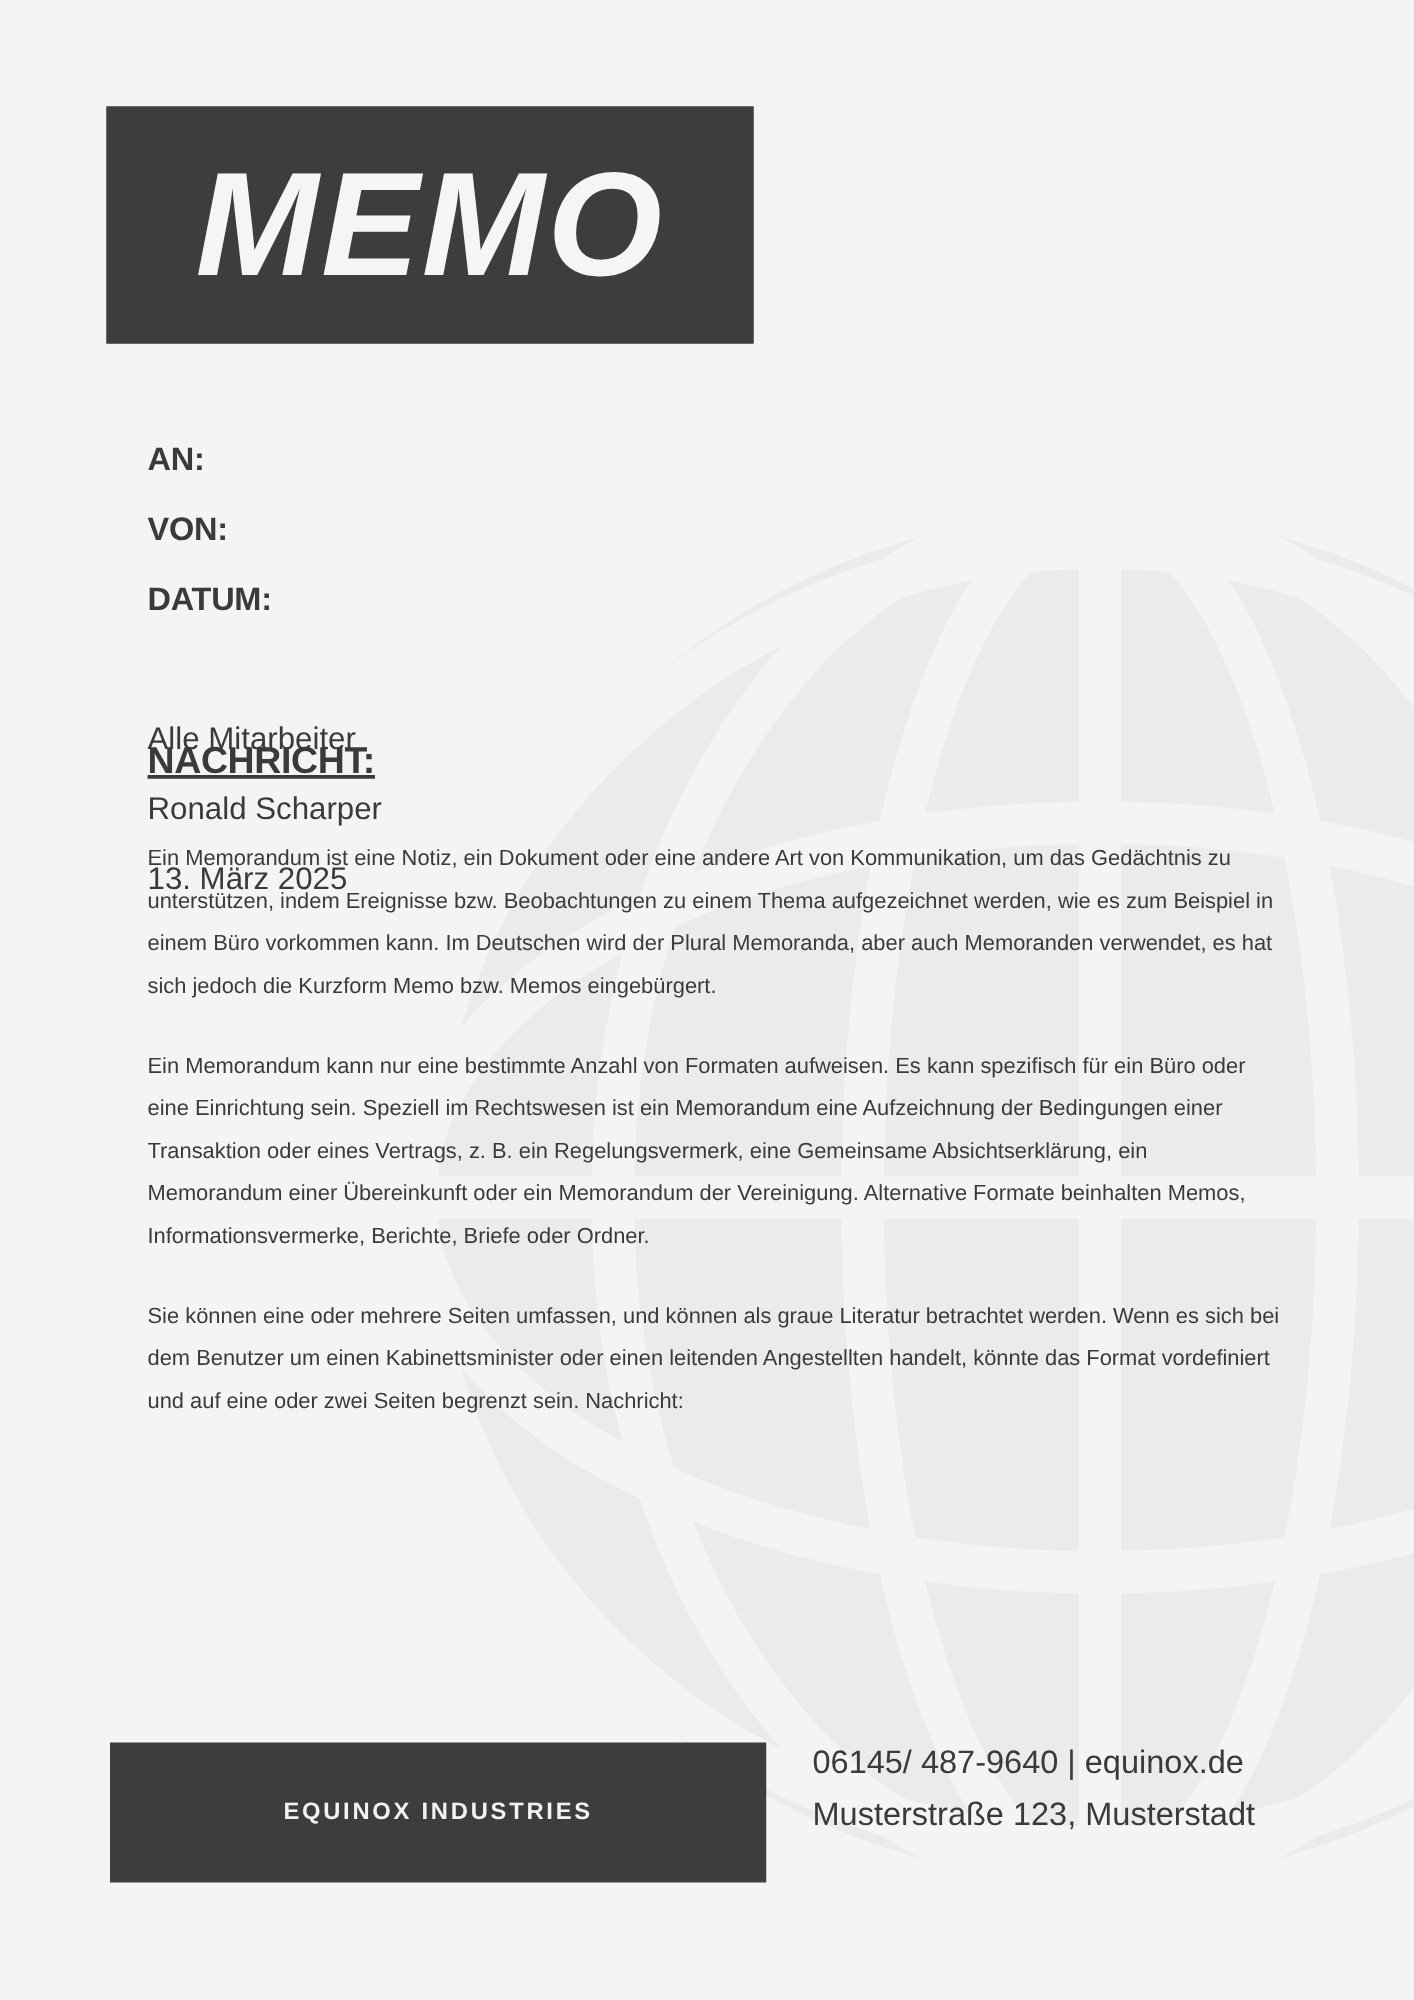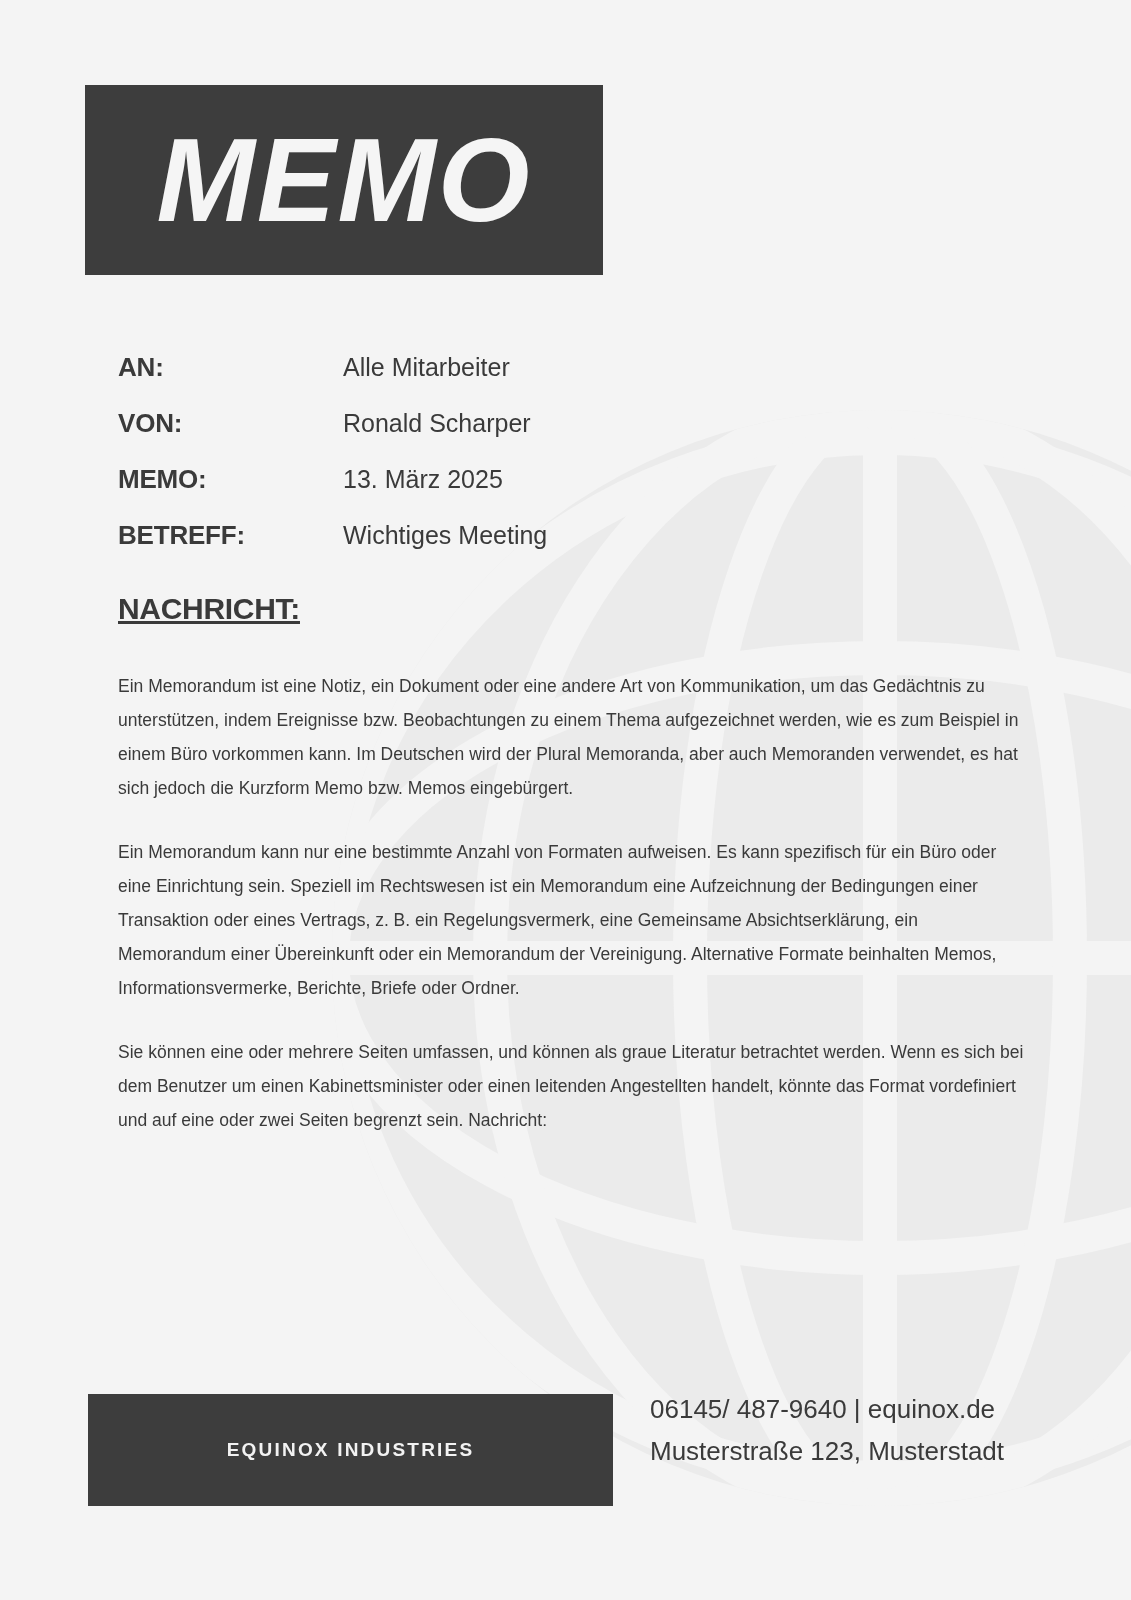--- a/index.html
+++ b/index.html
@@ -55,20 +55,21 @@
     position: absolute;
     left: 118px;
     top: 352px;
     width: 560px;
     z-index: 2;
   }
   .meta-row {
     display: flex;
     align-items: baseline;
     height: 56px;
+    flex-direction: column;
   }
   .meta-label {
     width: 225px;
     flex: 0 0 225px;
     font-size: 26px;
     font-weight: 700;
     color: #3a3a3a;
     letter-spacing: -0.2px;
   }
   .meta-value {
@@ -175,28 +176,24 @@
     <span class="meta-label">AN:</span>
     <span class="meta-value">Alle Mitarbeiter</span>
   </div>
 
   <div class="meta-row">
     <span class="meta-label">VON:</span>
     <span class="meta-value">Ronald Scharper</span>
   </div>
 
   <div class="meta-row">
-    <span class="meta-label">MEMO:</span>
+    <span class="meta-label">DATUM:</span>
     <span class="meta-value">13. März 2025</span>
   </div>
 
-  <div class="meta-row">
-    <span class="meta-label">BETREFF:</span>
-    <span class="meta-value">Wichtiges Meeting</span>
-  </div>
 
 </div>
 
 <div id="message-heading">NACHRICHT:</div>
 
 <div id="message-body">
   <p>Ein Memorandum ist eine Notiz, ein Dokument oder eine andere Art von Kommunikation, um das Gedächtnis zu unterstützen, indem Ereignisse bzw. Beobachtungen zu einem Thema aufgezeichnet werden, wie es zum Beispiel in einem Büro vorkommen kann. Im Deutschen wird der Plural Memoranda, aber auch Memoranden verwendet, es hat sich jedoch die Kurzform Memo bzw. Memos eingebürgert.</p>
   <p>Ein Memorandum kann nur eine bestimmte Anzahl von Formaten aufweisen. Es kann spezifisch für ein Büro oder eine Einrichtung sein. Speziell im Rechtswesen ist ein Memorandum eine Aufzeichnung der Bedingungen einer Transaktion oder eines Vertrags, z. B. ein Regelungsvermerk, eine Gemeinsame Absichtserklärung, ein Memorandum einer Übereinkunft oder ein Memorandum der Vereinigung. Alternative Formate beinhalten Memos, Informationsvermerke, Berichte, Briefe oder Ordner.</p>
   <p>Sie können eine oder mehrere Seiten umfassen, und können als graue Literatur betrachtet werden. Wenn es sich bei dem Benutzer um einen Kabinettsminister oder einen leitenden Angestellten handelt, könnte das Format vordefiniert und auf eine oder zwei Seiten begrenzt sein. Nachricht:</p>
 </div>

